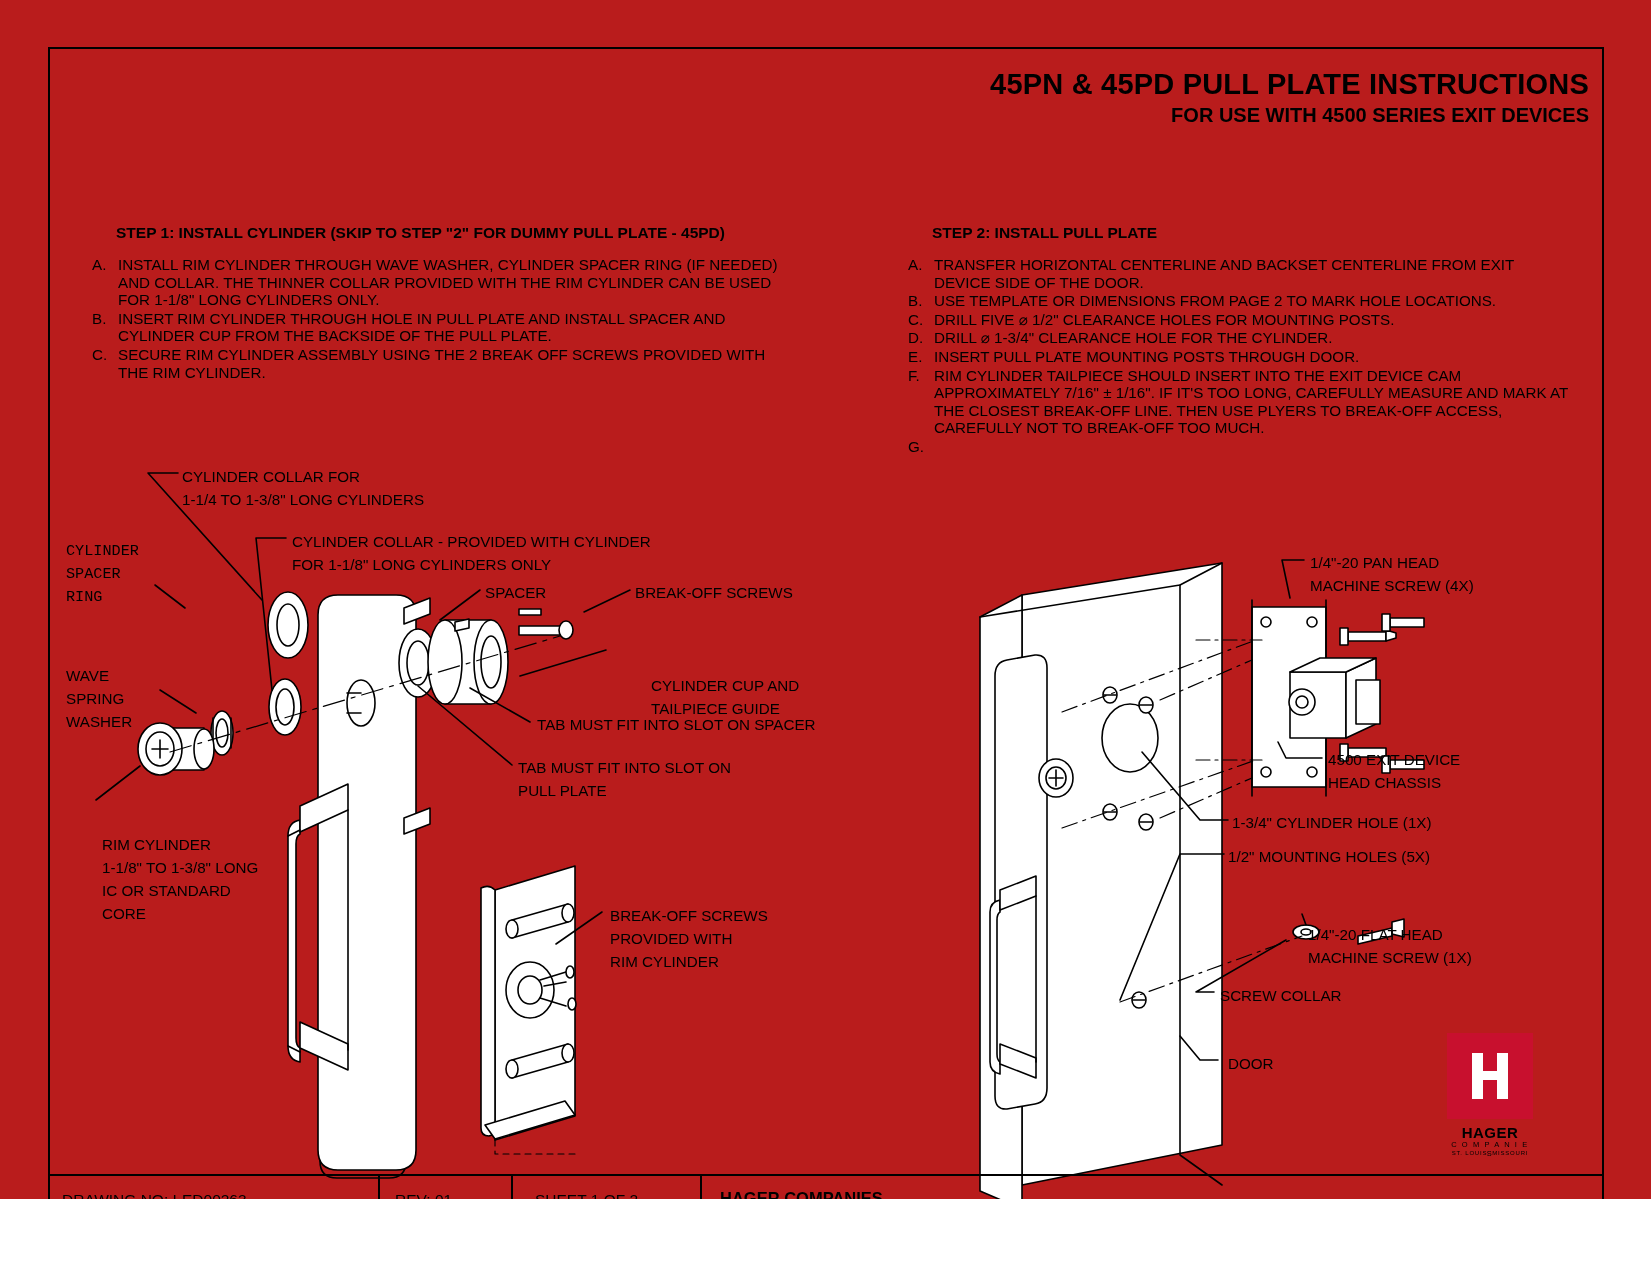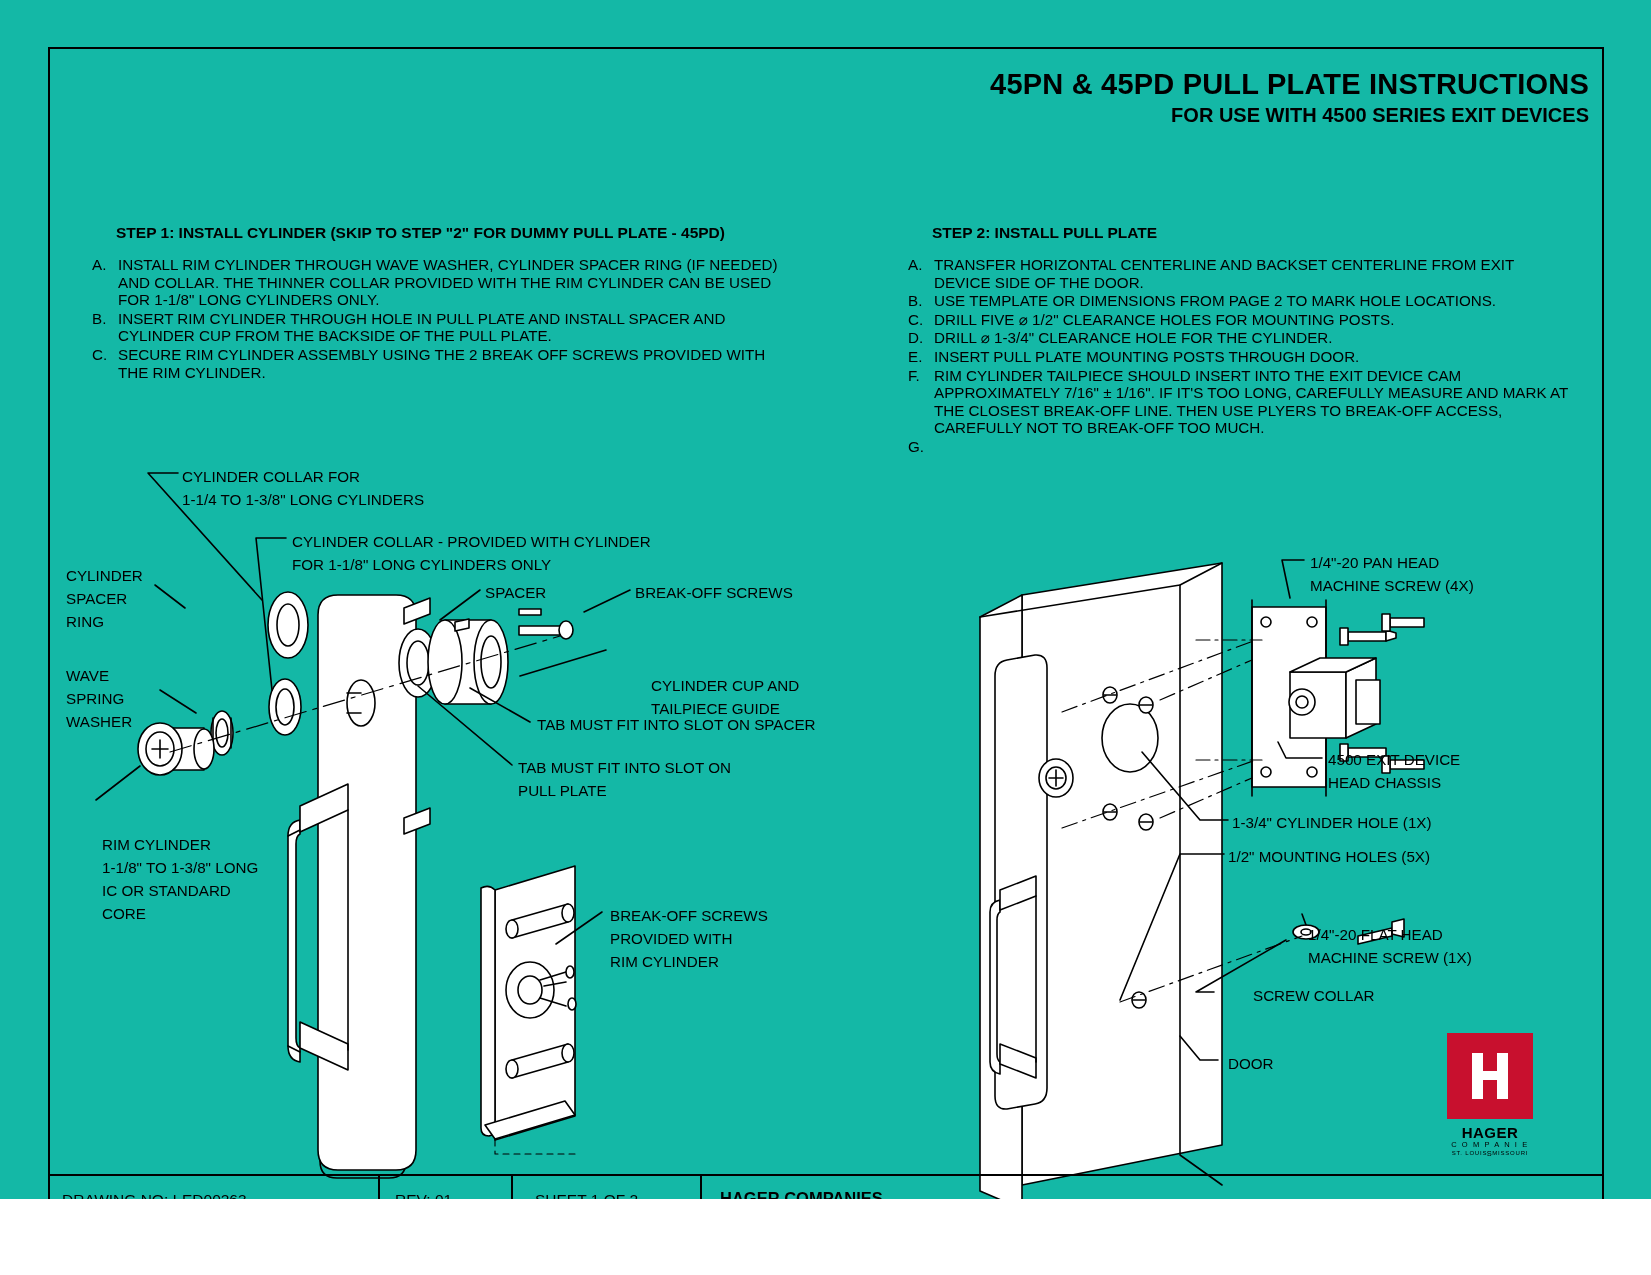--- a/index.html
+++ b/index.html
@@ -8,21 +8,21 @@
     background: #ffffff;
   }
   body {
     font-family: "Liberation Sans", sans-serif;
     color: #000000;
   }
   #sheet {
     position: relative;
     width: 1651px;
     height: 1199px;
-    background: #14b8a6;
+    background: #b91c1c;
     overflow: hidden;
   }
   .border-frame {
     position: absolute;
     left: 48px;
     top: 47px;
     width: 1556px;
     height: 1181px;
     border: 2px solid #000;
     box-sizing: border-box;
@@ -401,21 +401,21 @@
       <path d="M1214 992 L1196 992 L1286 940"></path>
       <path d="M1218 1060 L1200 1060 L1180 1036"></path>
       <path d="M1302 914 L1306 925"></path>
     </g>
   </svg>
 
   <div class="callout" style="left:182px; top:465px;">CYLINDER COLLAR FOR
 1-1/4 TO 1-3/8" LONG CYLINDERS</div>
   <div class="callout" style="left:292px; top:530px;">CYLINDER COLLAR - PROVIDED WITH CYLINDER
 FOR 1-1/8" LONG CYLINDERS ONLY</div>
-  <div class="callout" style="left:66px; top:564px;">CYLINDER
+  <div class="callout" style="left:66px; top:540px;font-family:Liberation Mono, monospace;">CYLINDER
 SPACER
 RING</div>
   <div class="callout" style="left:66px; top:664px;">WAVE
 SPRING
 WASHER</div>
   <div class="callout" style="left:102px; top:833px;">RIM CYLINDER
 1-1/8" TO 1-3/8" LONG
 IC OR STANDARD
 CORE</div>
   <div class="callout" style="left:485px; top:581px;">SPACER</div>
@@ -430,21 +430,21 @@
 RIM CYLINDER</div>
 
   <div class="callout" style="left:1310px; top:551px;">1/4"-20 PAN HEAD
 MACHINE SCREW (4X)</div>
   <div class="callout" style="left:1328px; top:748px;">4500 EXIT DEVICE
 HEAD CHASSIS</div>
   <div class="callout" style="left:1232px; top:811px;">1-3/4" CYLINDER HOLE (1X)</div>
   <div class="callout" style="left:1228px; top:845px;">1/2" MOUNTING HOLES (5X)</div>
   <div class="callout" style="left:1308px; top:923px;">1/4"-20 FLAT HEAD
 MACHINE SCREW (1X)</div>
-  <div class="callout" style="left:1220px; top:984px;margin-left:33px;">SCREW COLLAR</div>
+  <div class="callout" style="left:1220px; top:984px;">SCREW COLLAR</div>
   <div class="callout" style="left:1228px; top:1052px;">DOOR</div>
 
   <div class="logo-box">
     <div class="logo-glyph">
       <div class="logo-bar"></div>
     </div>
   </div>
   <div class="logo-name">HAGER</div>
   <div class="logo-sub1">C O M P A N I E S</div>
   <div class="logo-sub2">ST. LOUIS, MISSOURI</div>

